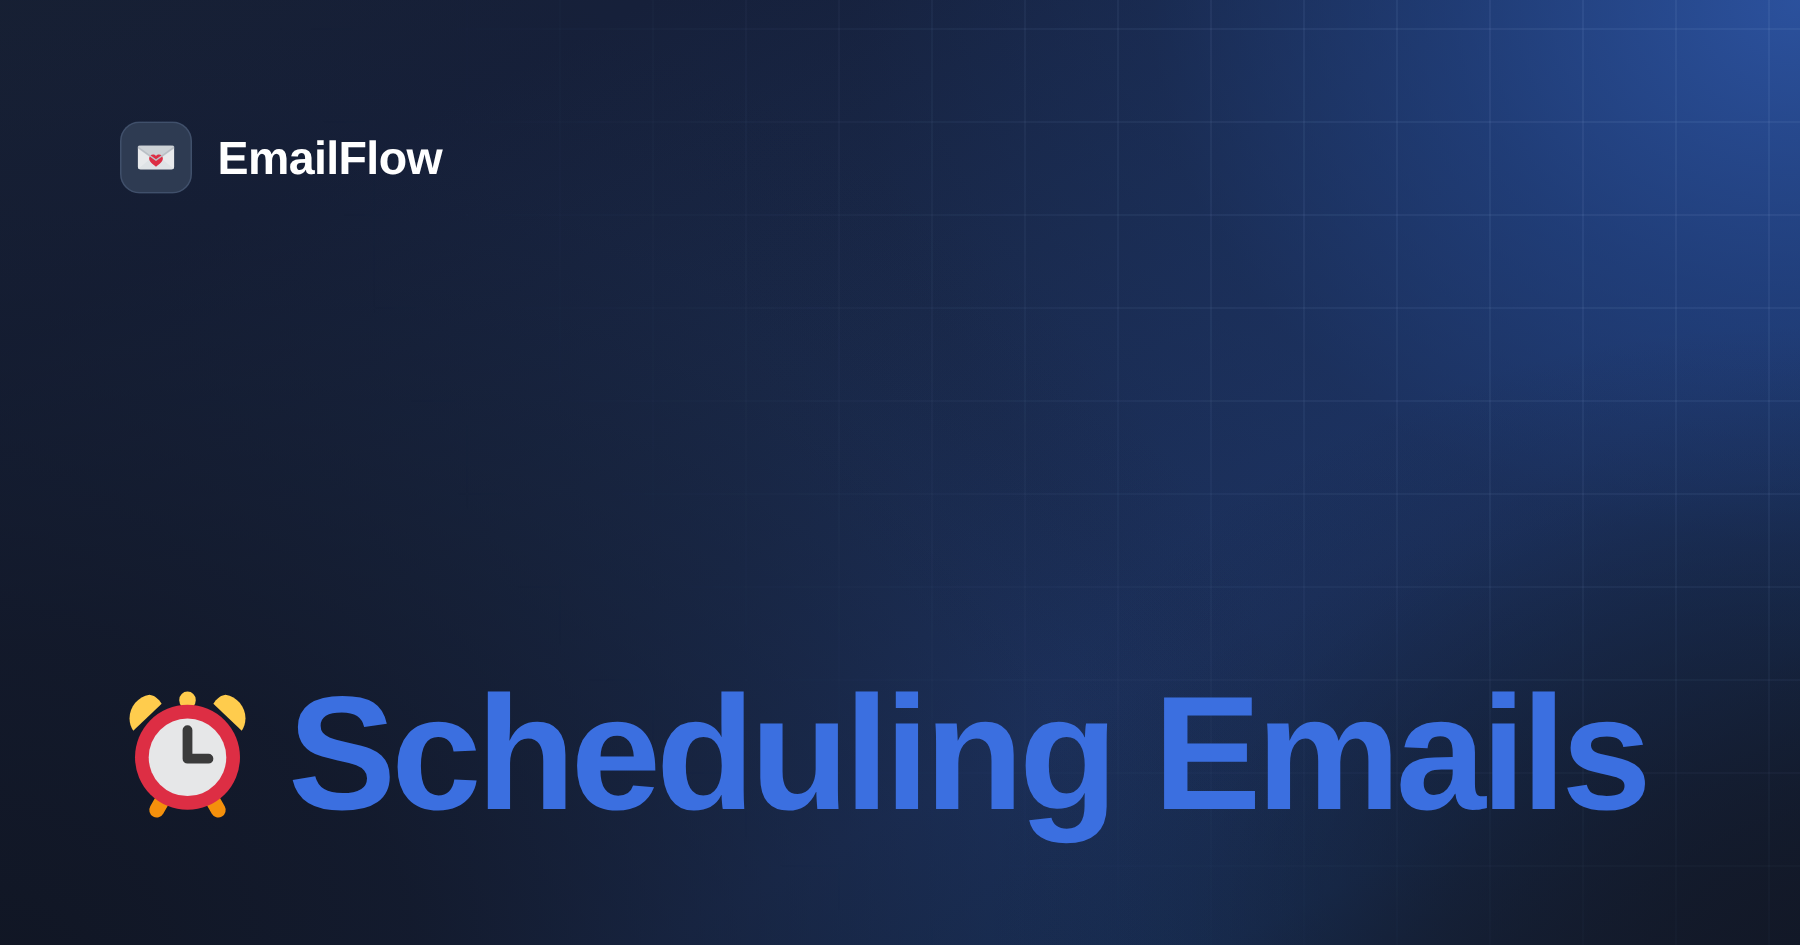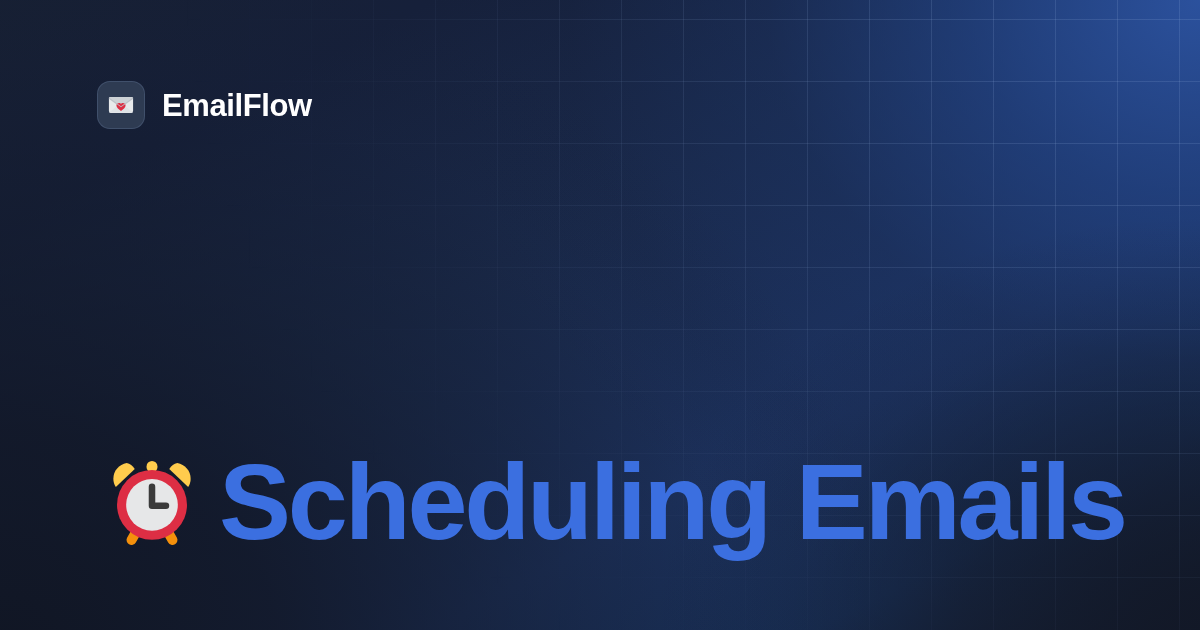--- a/index.html
+++ b/index.html
@@ -100,21 +100,20 @@
         rgba(0,0,0,0.34) 62%,
         rgba(0,0,0,0.08) 78%,
         rgba(0,0,0,0) 90%);
   }
 
   
   .content {
     position: absolute;
     inset: 0;
     z-index: 5;
-    margin-left: 17px;
   }
 
   .brand {
     position: absolute;
     left: 80px;
     top: 81px;
     display: flex;
     align-items: center;
     gap: 17px;
   }
@@ -137,21 +136,21 @@
     font-size: 31px;
     font-weight: bold;
     color: #ffffff;
     letter-spacing: -0.4px;
     line-height: 1;
     white-space: nowrap;
   }
 
   .headline {
     position: absolute;
-    left: 88px;
+    left: 78px;
     top: 448px;
     display: flex;
     align-items: center;
     gap: 20px;
     max-width: 1060px;
     justify-content: flex-end;
   }
 
   .headline-emoji {
     flex-shrink: 0;

